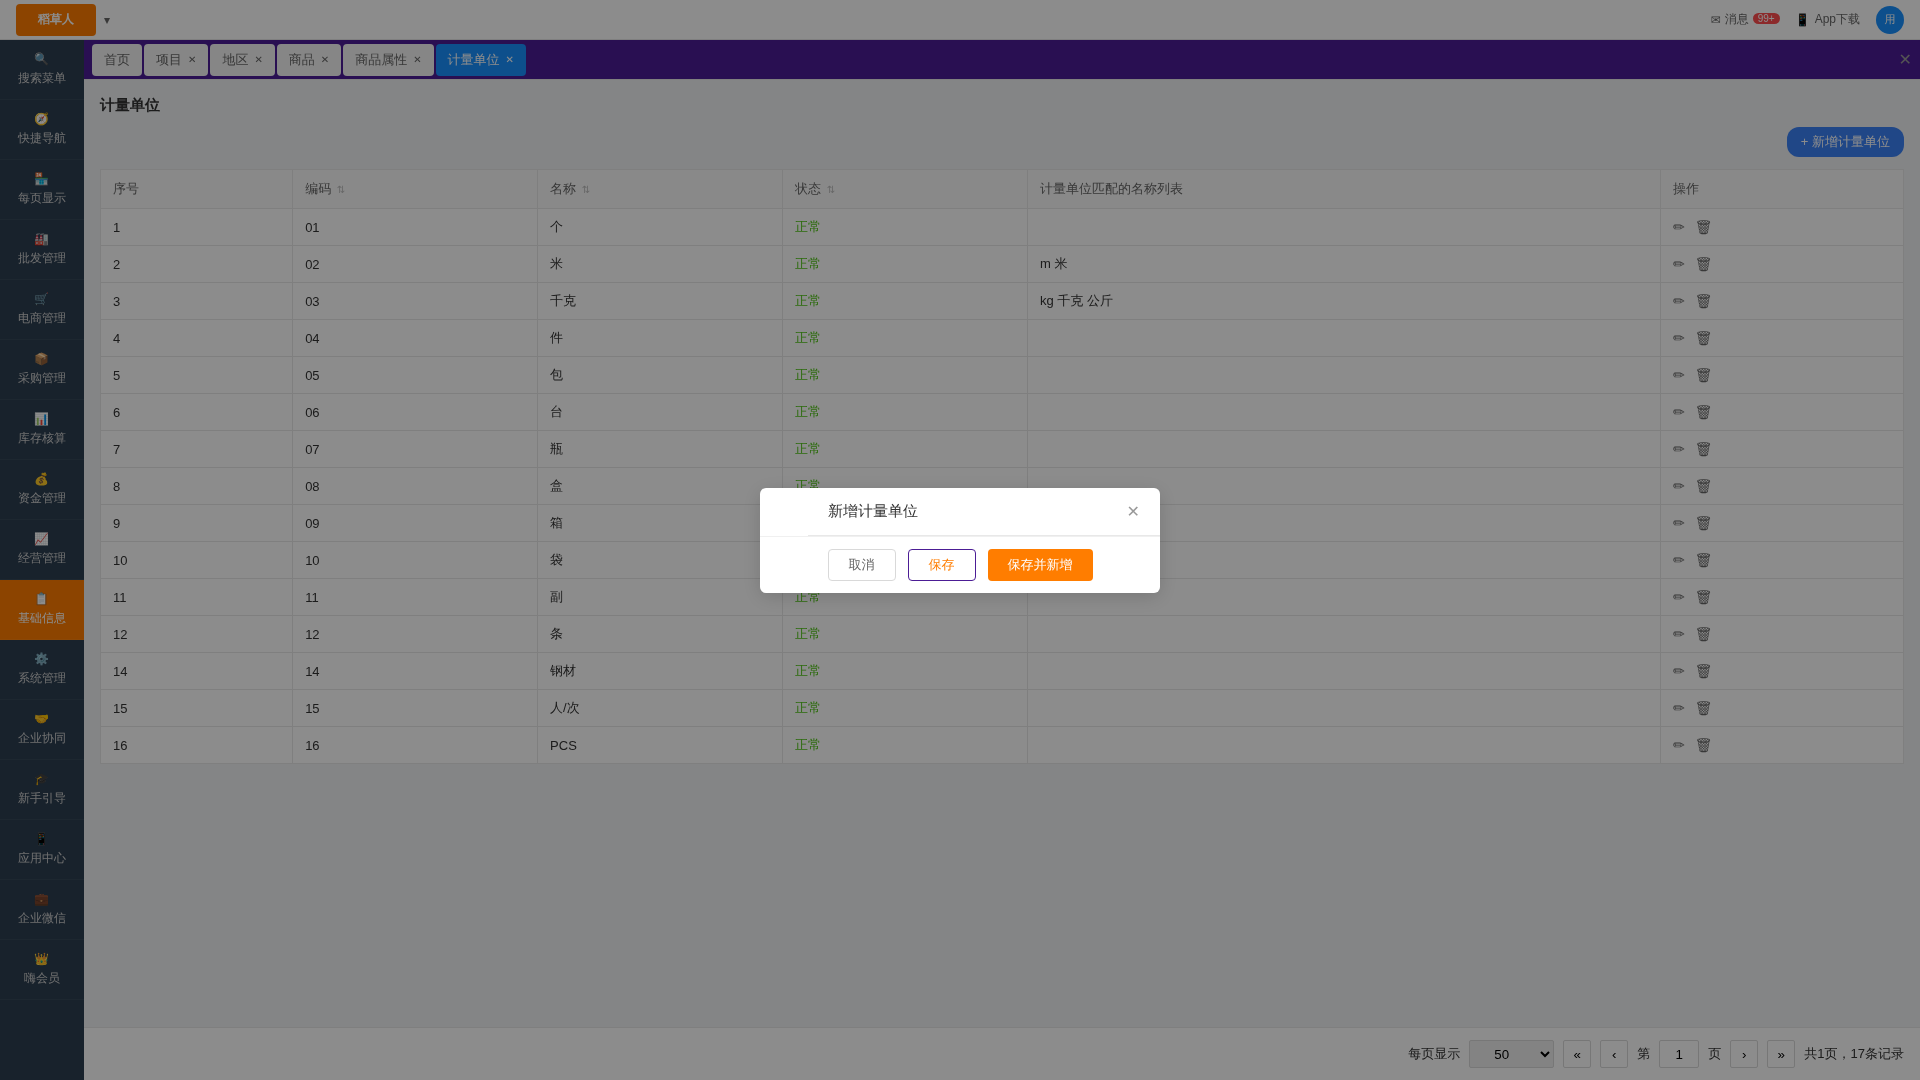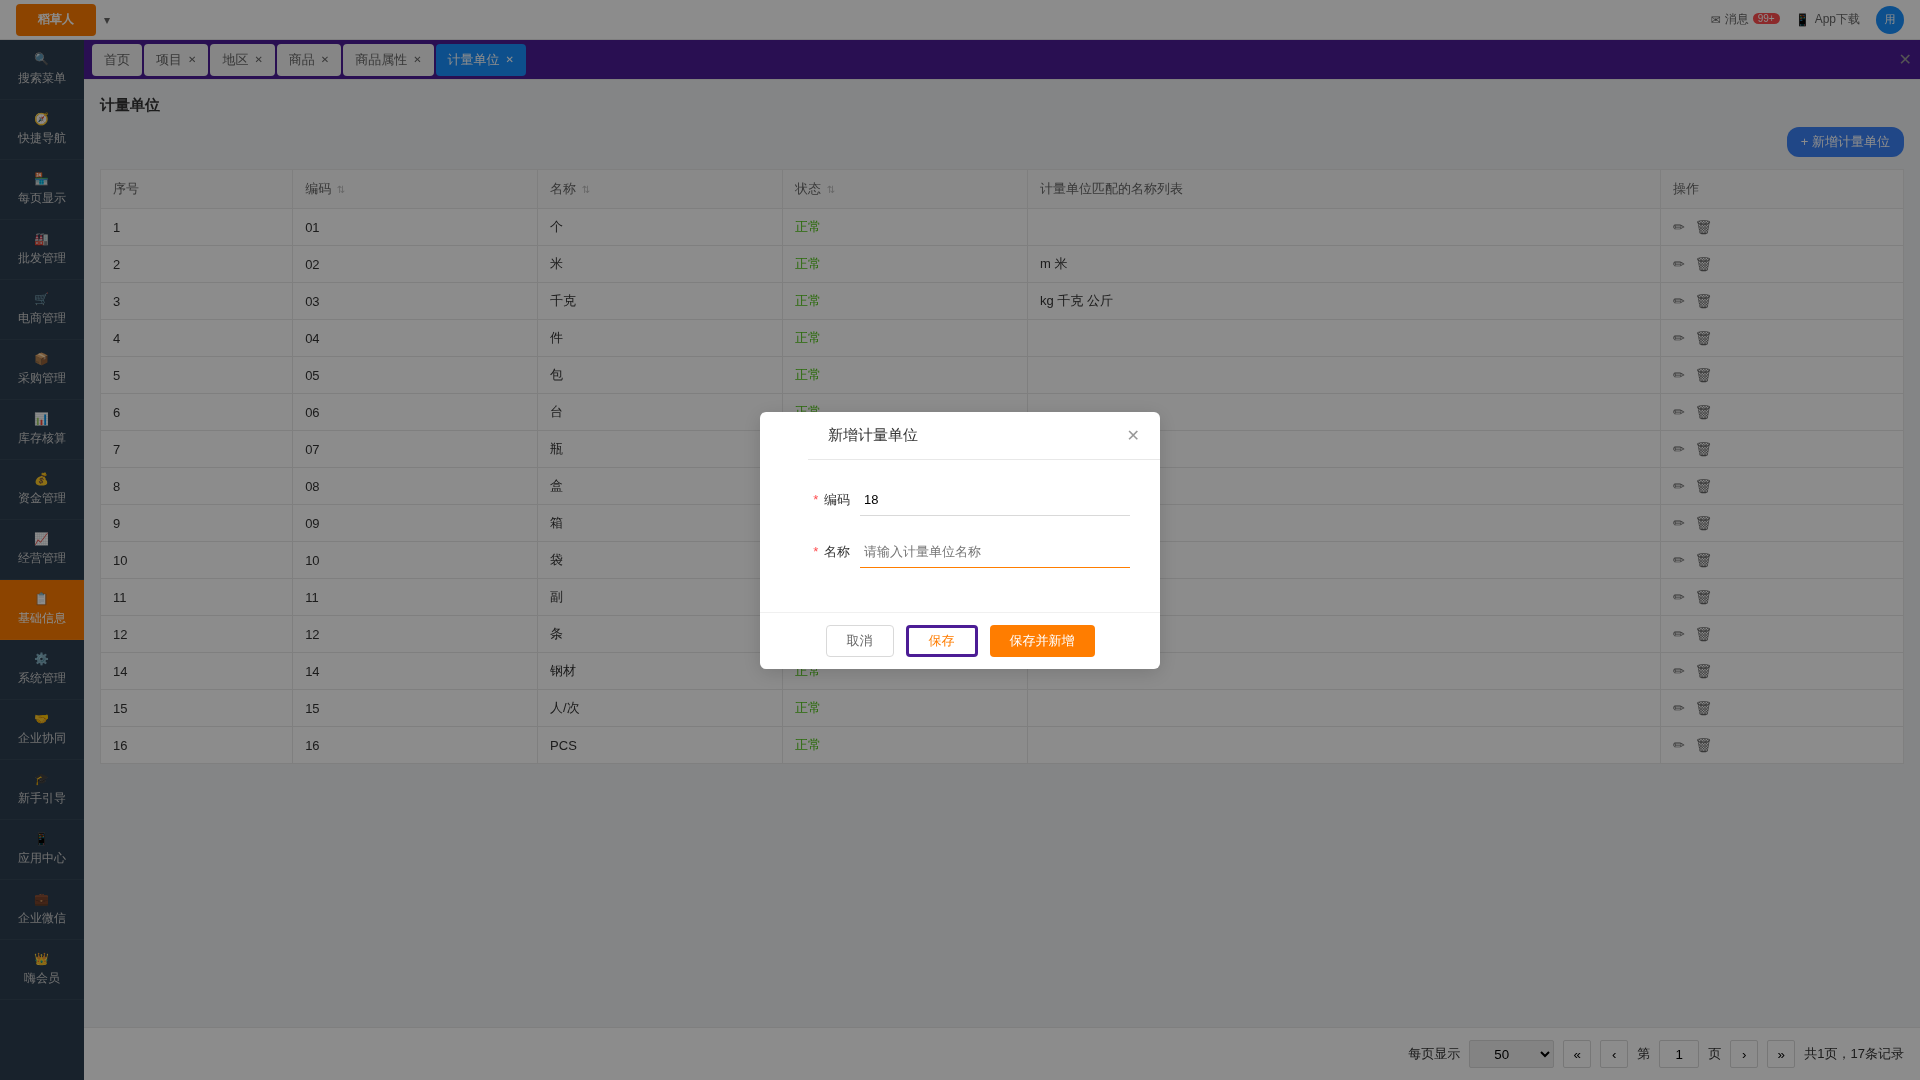--- a/index.html
+++ b/index.html
@@ -314,21 +314,21 @@
       border: 1px solid #d9d9d9;
       background: #fff;
       border-radius: 4px;
       cursor: pointer;
       font-size: 13px;
       color: #666;
     }
     .btn-save {
       height: 32px;
       padding: 0 20px;
-      border: 3px solid #4c1d95;
+      border: 1px solid #4c1d95;
       background: #fff;
       color: #ff7d00;
       border-radius: 4px;
       cursor: pointer;
       font-size: 13px;
     }
     .btn-save-new {
       height: 32px;
       padding: 0 20px;
       border: none;
@@ -701,35 +701,19 @@
 
   </div>
 </div>
 
 <div class="modal-overlay">
   <div class="modal">
     <div class="modal-header">
       <span class="modal-title">新增计量单位</span>
       <span class="modal-close">✕</span>
     </div>
-    <div class="modal-body">
-      <div class="form-row">
-        <label class="form-label">
-          <span class="required">*</span>
-          <span>编码</span>
-        </label>
-        <input class="form-input" type="text" value="18" style="">
-      </div>
-      <div class="form-row">
-        <label class="form-label">
-          <span class="required">*</span>
-          <span>名称</span>
-        </label>
-        <input class="form-input highlighted" type="text" placeholder="请输入计量单位名称" style="">
-      </div>
-    </div>
     <div class="modal-footer">
       <button class="btn-cancel">取消</button>
       <button class="btn-save">保存</button>
       <button class="btn-save-new">保存并新增</button>
     </div>
   </div>
 </div>
 
 </body></html>

